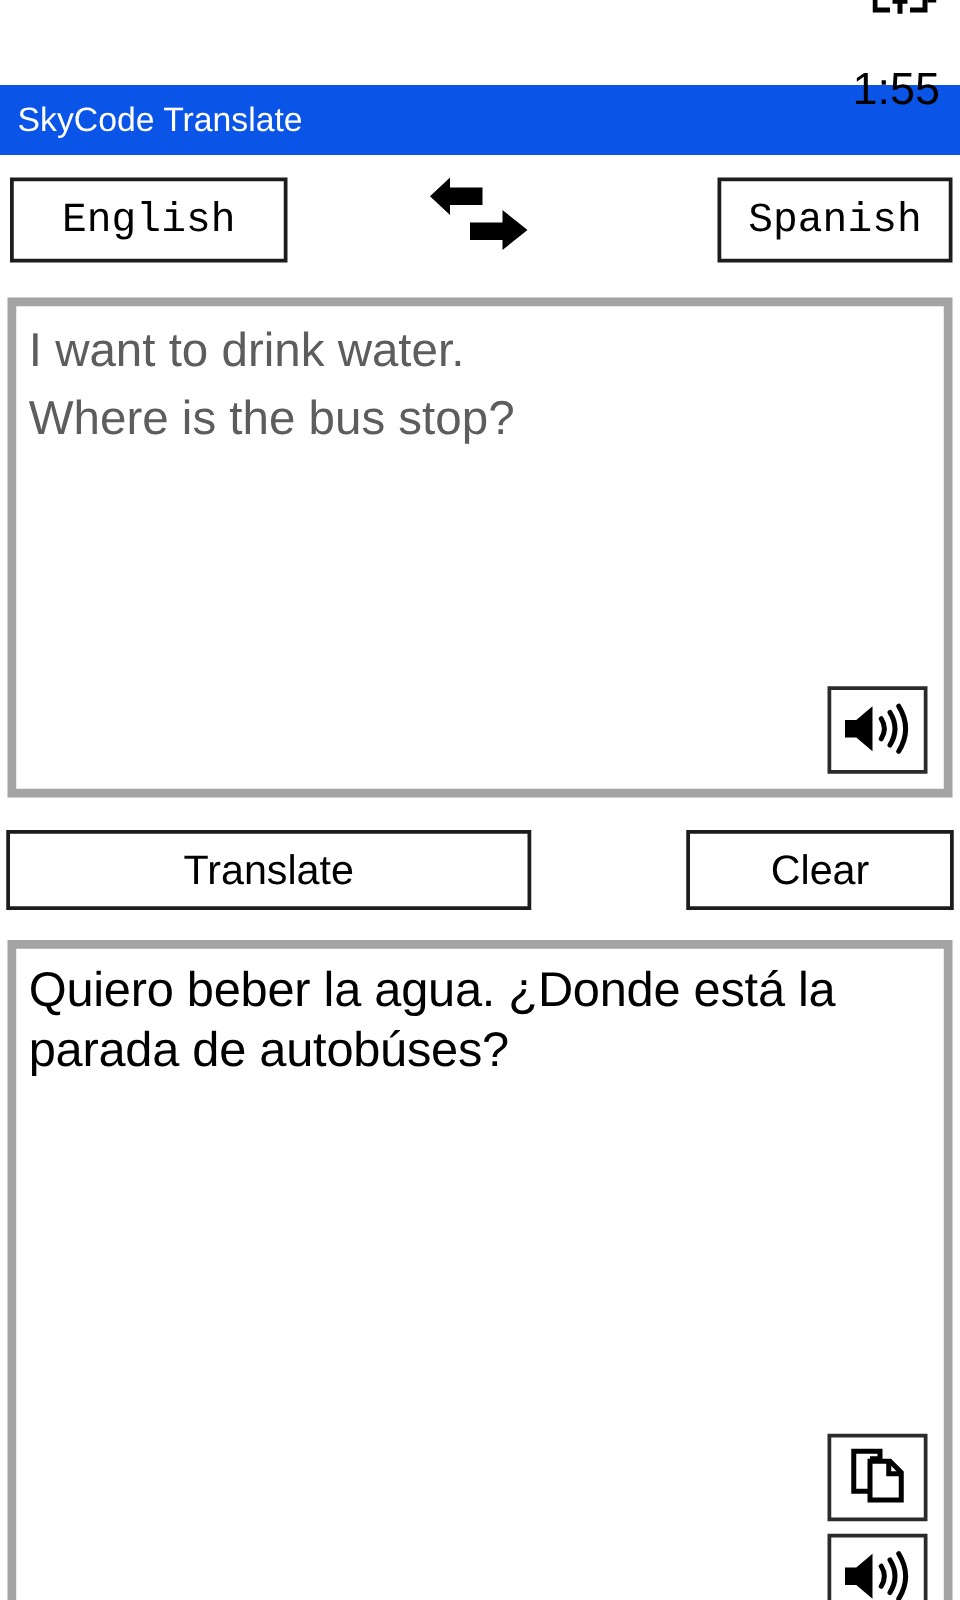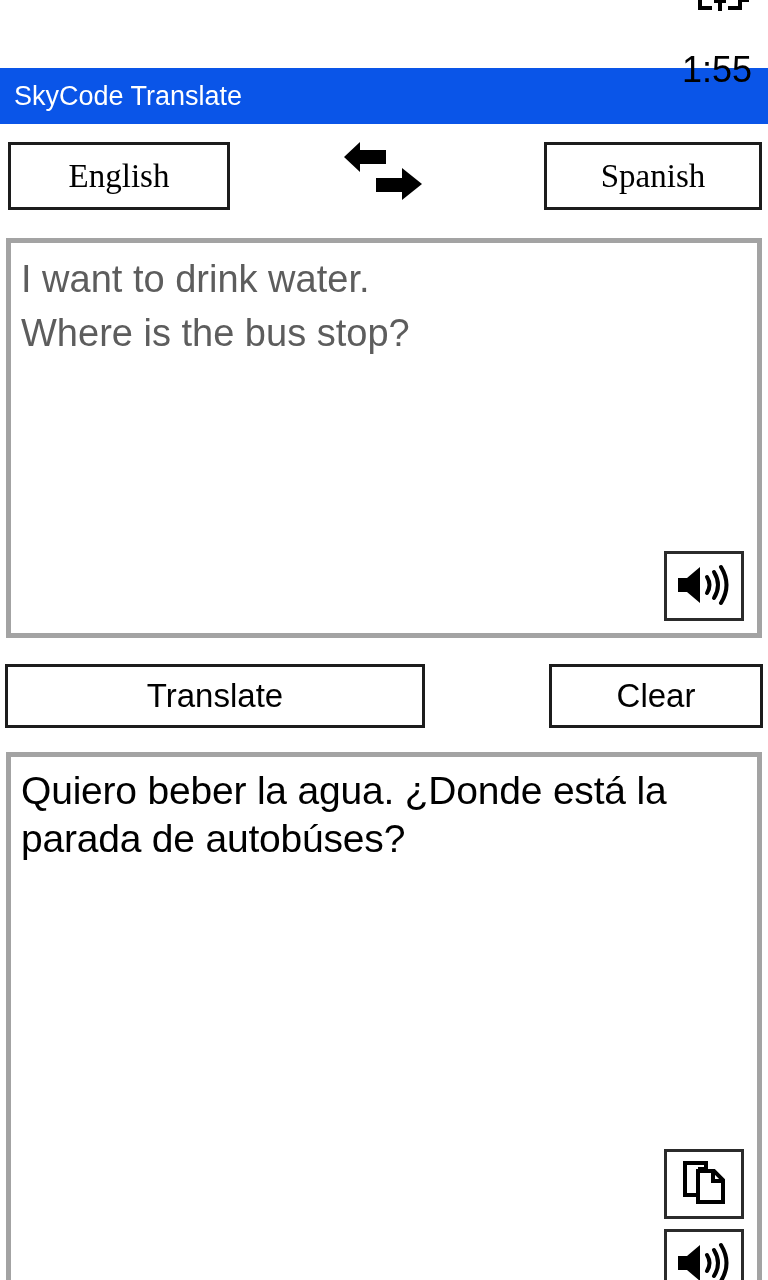--- a/index.html
+++ b/index.html
@@ -68,45 +68,45 @@
     top: 0;
     height: 68px;
     box-sizing: border-box;
     border: 3px solid #1c1c1c;
     background: #ffffff;
     display: flex;
     align-items: center;
     justify-content: center;
     font-size: 33px;
     color: #000000;
-    font-family: Liberation Serif, serif;
+    font-family: Liberation Mono, monospace;
     padding: 0;
   }
   .lang-btn.source { left: 8px;  width: 222px; }
-  .lang-btn.target { right: 6px; width: 218px; }
+  .lang-btn.target { right: 6px; width: 188px; }
 
   .swap-btn {
     position: absolute;
     left: 338px;
     top: -4px;
     width: 104px;
     height: 76px;
     background: transparent;
     border: none;
     padding: 0;
     display: flex;
     align-items: center;
     justify-content: center;
   }
 
   
   .text-panel {
     position: relative;
     margin: 0 6px 0 6px;
-    border: 5px solid #a3a3a3;
+    border: 7px solid #a3a3a3;
     background: #ffffff;
     box-sizing: border-box;
   }
   .panel-input  { height: 400px; margin-top: 14px; }
   .panel-output { height: 560px; margin-top: 12px; }
 
   .panel-text {
     margin: 0;
     padding: 10px 10px 0 10px;
     white-space: pre-wrap;

